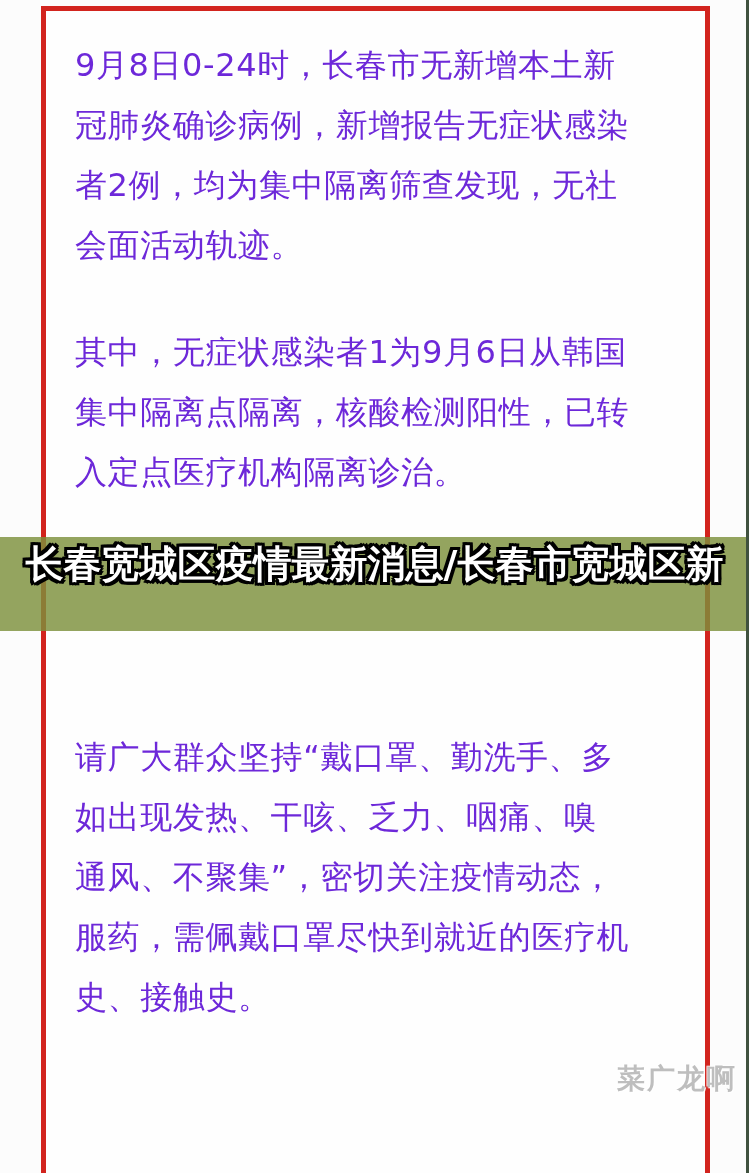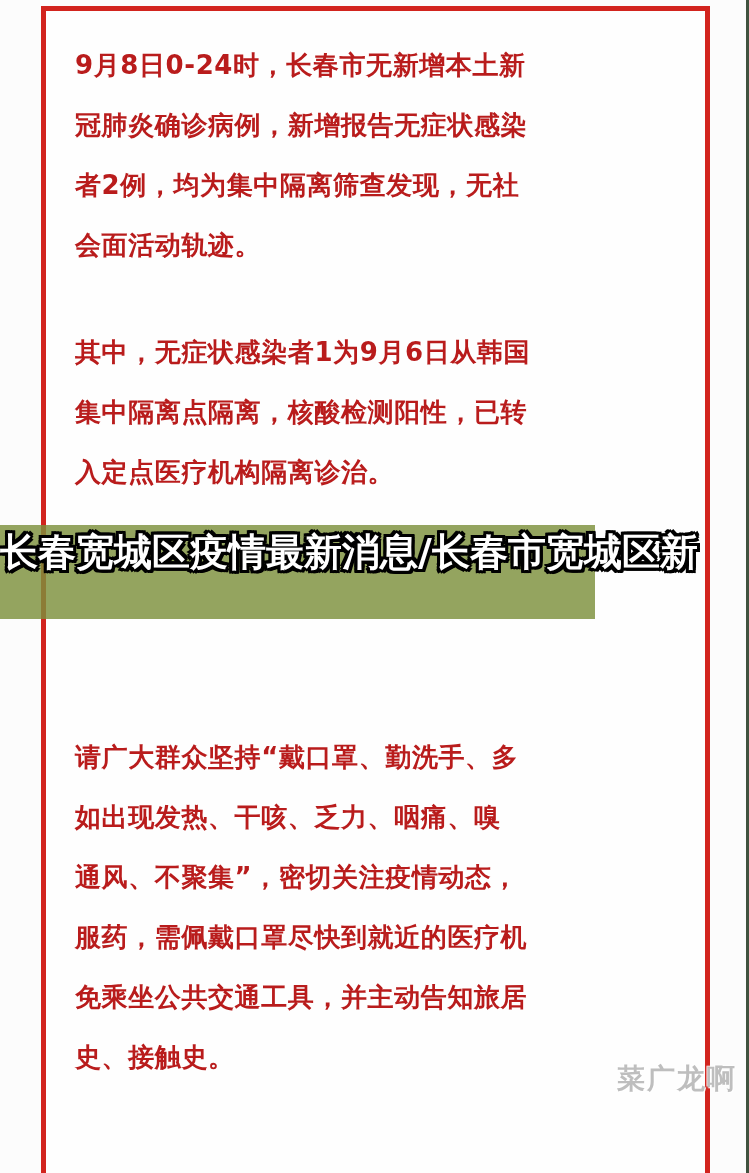--- a/index.html
+++ b/index.html
@@ -24,29 +24,29 @@
     left: 75px; top: 0;
     width: 590px;
     z-index: 2;
   }
   .paragraph { position: absolute; left: 0; width: 590px; }
   .paragraph-1 { top: 35px; }
   .paragraph-2 { top: 322px; }
   .paragraph-3 { top: 727px; }
   .tline {
     height: 60px; line-height: 60px;
-    font-size: 26px; letter-spacing: 0.6px;
-    color: #b91c1c;
+    font-size: 32px; letter-spacing: 0.6px;
+    color: #6d28d9;
     white-space: nowrap;
-    font-weight: 700;
+    font-weight: 400;
   }
   .banner {
     position: absolute;
-    left: 0; top: 525px;
-    width: 595px; height: 94px;
+    left: 0; top: 537px;
+    width: 749px; height: 94px;
     box-sizing: border-box;
     padding-top: 5px;
     background: rgba(125, 144, 60, 0.82);
     z-index: 4;
     text-align: center;
   }
   .banner .tline {
     height: 45px; line-height: 45px;
     font-size: 38px;
     font-weight: 900;
@@ -93,21 +93,20 @@
   <div class="paragraph paragraph-2">
       <div class="tline">其中，无症状感染者1为9月6日从韩国</div>
       <div class="tline">集中隔离点隔离，核酸检测阳性，已转</div>
       <div class="tline">入定点医疗机构隔离诊治。</div>
     </div>
   <div class="paragraph paragraph-3">
       <div class="tline">请广大群众坚持“戴口罩、勤洗手、多</div>
       <div class="tline">如出现发热、干咳、乏力、咽痛、嗅</div>
       <div class="tline">通风、不聚集”，密切关注疫情动态，</div>
       <div class="tline">服药，需佩戴口罩尽快到就近的医疗机</div>
-      <div class="tline">免乘坐公共交通工具，并主动告知旅居</div>
       <div class="tline">史、接触史。</div>
     </div>
 </div>
 
 <div class="banner">
     <div class="tline">长春宽城区疫情最新消息/长春市宽城区新</div>
   </div>
 
 <div class="watermark">菜广龙啊</div>
 

